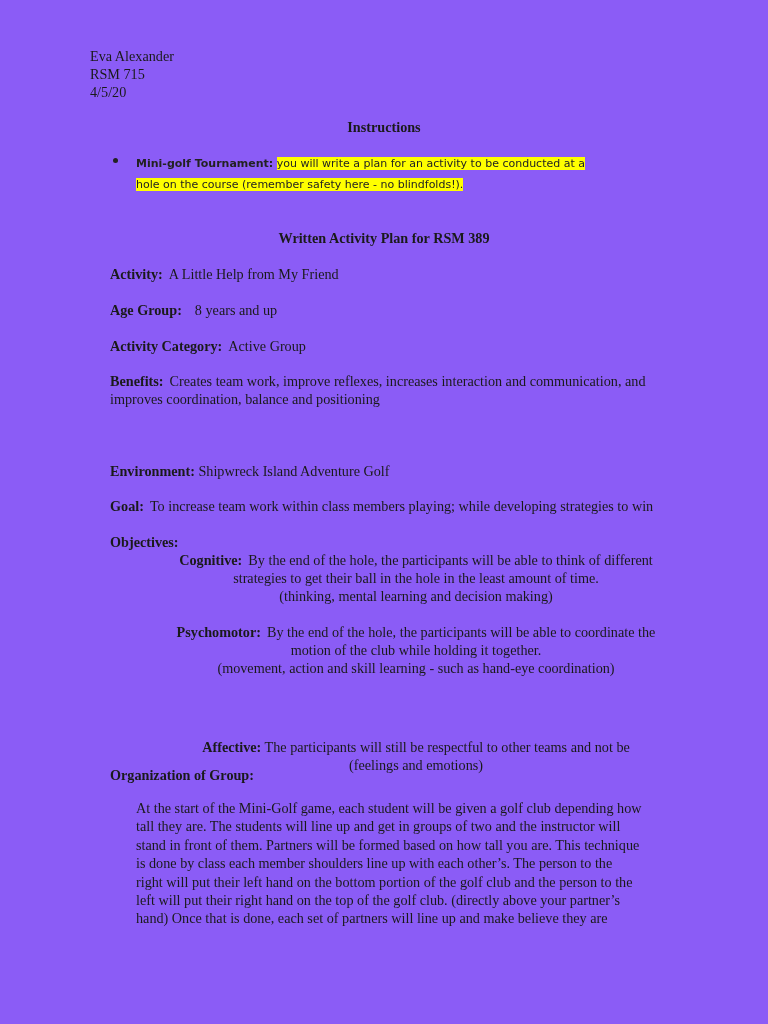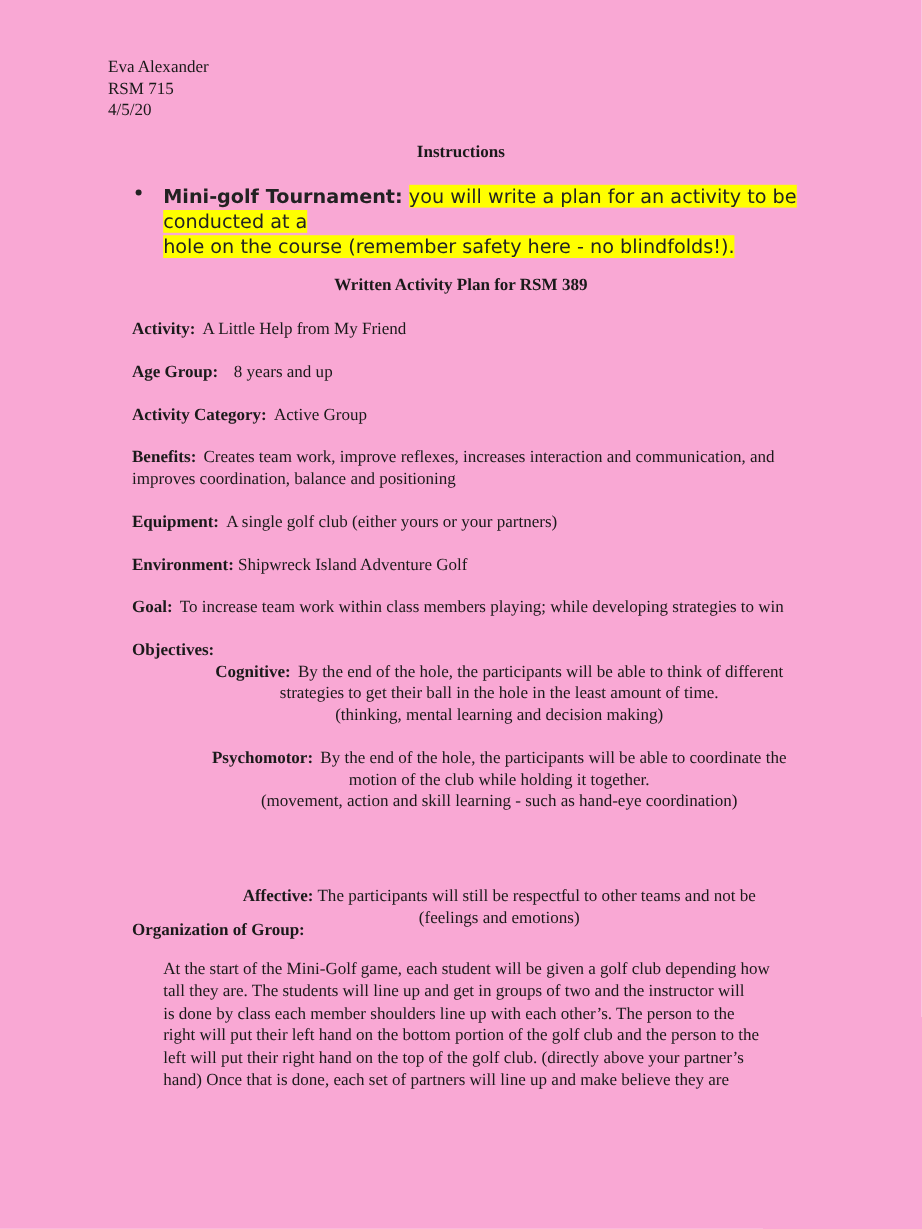--- a/index.html
+++ b/index.html
@@ -13,41 +13,41 @@
       position: relative;
       overflow: hidden;
       font-family: "Liberation Serif", "DejaVu Serif", serif;
       color: #1a1a1a;
       font-size: 14.2px;
     }
     .page {
       position: absolute;
       left: 0; top: 0;
       width: 768px; height: 1024px;
-      background: #f9a8d4;
+      background: #8b5cf6;
     }
     .abs { position: absolute; white-space: nowrap; }
     .hdr-line { left: 90px; line-height: 18px; }
     .b { font-weight: bold; }
     .center-title {
       position: absolute;
       left: 0; width: 768px;
       text-align: center;
       font-weight: bold;
     }
     .bullet-dot {
       position: absolute;
       left: 113px; top: 158px;
       width: 5px; height: 5px;
       border-radius: 50%;
       background: #222;
     }
     .sans {
       font-family: "DejaVu Sans", "Liberation Sans", sans-serif;
-      font-size: 16px;
+      font-size: 11px;
       color: #222;
     }
     .hl { background: #ffff00; }
     .bullet-text {
       position: absolute;
       left: 136px;
       width: 540px;
       line-height: 21px;
     }
     .field {
@@ -105,23 +105,20 @@
 
   <div class="field" style="top:337px;">
     <span class="b">Activity Category:</span><span class="gap"></span><span>Active Group</span>
   </div>
 
   <div class="field" style="top:372px;">
     <div><span class="b">Benefits:</span><span class="gap"></span><span>Creates team work, improve reflexes, increases interaction and communication, and</span></div>
     <div>improves coordination, balance and positioning</div>
   </div>
 
-  <div class="field" style="top:426px;">
-    <span class="b">Equipment:</span><span class="gap"></span><span>A single golf club (either yours or your partners)</span>
-  </div>
 
   <div class="field" style="top:462px;">
     <span class="b">Environment:</span><span> </span><span>Shipwreck Island Adventure Golf</span>
   </div>
 
   <div class="field" style="top:497px;">
     <span class="b">Goal:</span><span class="gap"></span><span>To increase team work within class members playing; while developing strategies to win</span>
   </div>
 
   <div class="field b" style="top:533px;">Objectives:</div>
@@ -141,19 +138,20 @@
   <div class="indent" style="top:694px;margin-top:44px;">
     <div><span class="b">Affective:</span><span> </span><span>The participants will still be respectful to other teams and not be</span></div>
     <div>(feelings and emotions)</div>
   </div>
 
   <div class="field b" style="top:766px;">Organization of Group:</div>
 
   <div class="para" style="top:799px;">
     <div>At the start of the Mini-Golf game, each student will be given a golf club depending how</div>
     <div>tall they are. The students will line up and get in groups of two and the instructor will</div>
+    <div>stand in front of them.  Partners will be formed based on how tall you are.  This technique</div>
     <div>is done by class each member shoulders line up with each other’s. The person to the</div>
     <div>right will put their left hand on the bottom portion of the golf club and the person to the</div>
     <div>left will put their right hand on the top of the golf club. (directly above your partner’s</div>
     <div>hand)  Once that is done, each set of partners will line up and make believe they are</div>
   </div>
 
 </div>
 
 </body></html>

